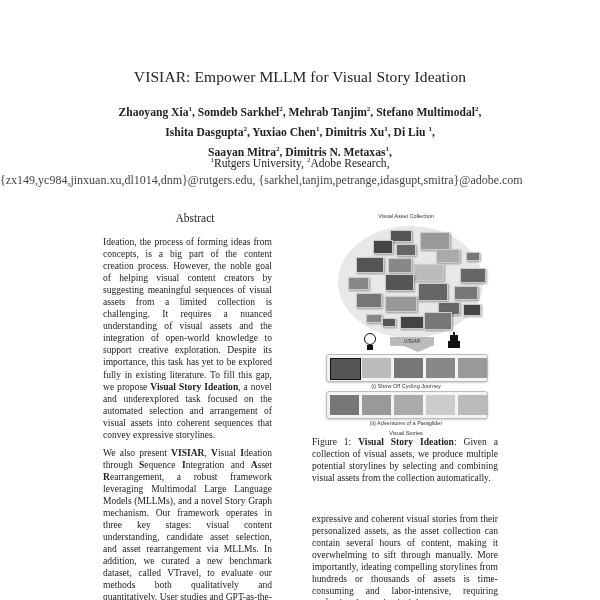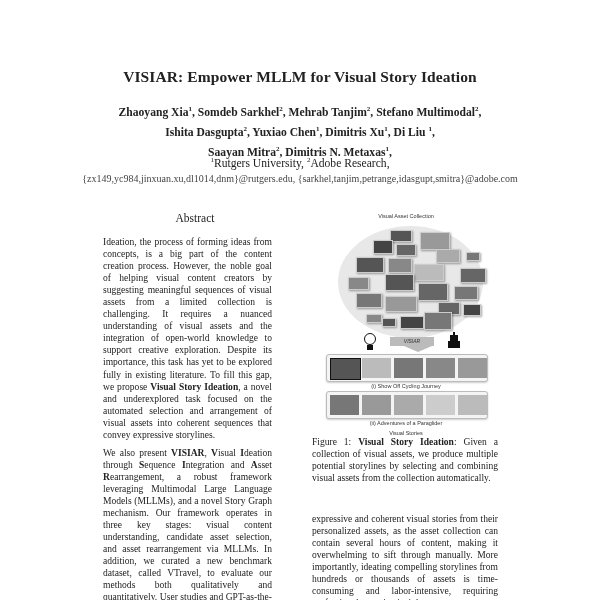--- a/index.html
+++ b/index.html
@@ -1,21 +1,21 @@
 <!DOCTYPE html>
 <html><head>
 <meta charset="utf-8">
 <style>
   html, body { margin:0; padding:0; background:#ffffff; }
   body { width:600px; height:600px; position:relative; overflow:hidden; font-family:"Liberation Serif", "DejaVu Serif", serif; color:#222; }
-  .title { position:absolute; top:68px; left:0; width:600px; text-align:center; font-weight:bold; font-size:15.5px; letter-spacing:0.1px; }
+  .title { position:absolute; top:68px; left:0; width:600px; text-align:center; font-weight:normal; font-size:15.5px; letter-spacing:0.1px; }
   .authors { position:absolute; top:101px; left:60px; width:480px; text-align:center; font-weight:bold; font-size:11.6px; line-height:16px; }
   .authors sup, .affil sup { font-size:7px; }
   .affil { position:absolute; top:156px; left:0; width:600px; text-align:center; font-size:11.6px; }
-  .emails { position:absolute; top:173px; left:0; width:600px; text-align:center; font-size:10px; color:#444; }
+  .emails { position:absolute; top:173px; left:0; width:600px; text-align:left; font-size:12px; color:#444; }
   .abs-head { position:absolute; top:212px; left:103px; width:184px; text-align:center; font-weight:normal; font-size:11.5px; }
   .col { position:absolute; font-size:9.55px; line-height:12.05px; text-align:justify; }
   .col-left { top:236px; left:103px; width:185px; }
   .col-left p { margin:0 16px 6px 0; }
   .col-right-body { top:513px; left:312px; width:186px; }
   .caption { position:absolute; top:436px; left:312px; width:186px; font-size:9.55px; line-height:12.05px; text-align:justify; }
   b { font-weight:bold; }
 
   
   .figure { position:absolute; top:208px; left:318px; width:176px; height:222px; }

